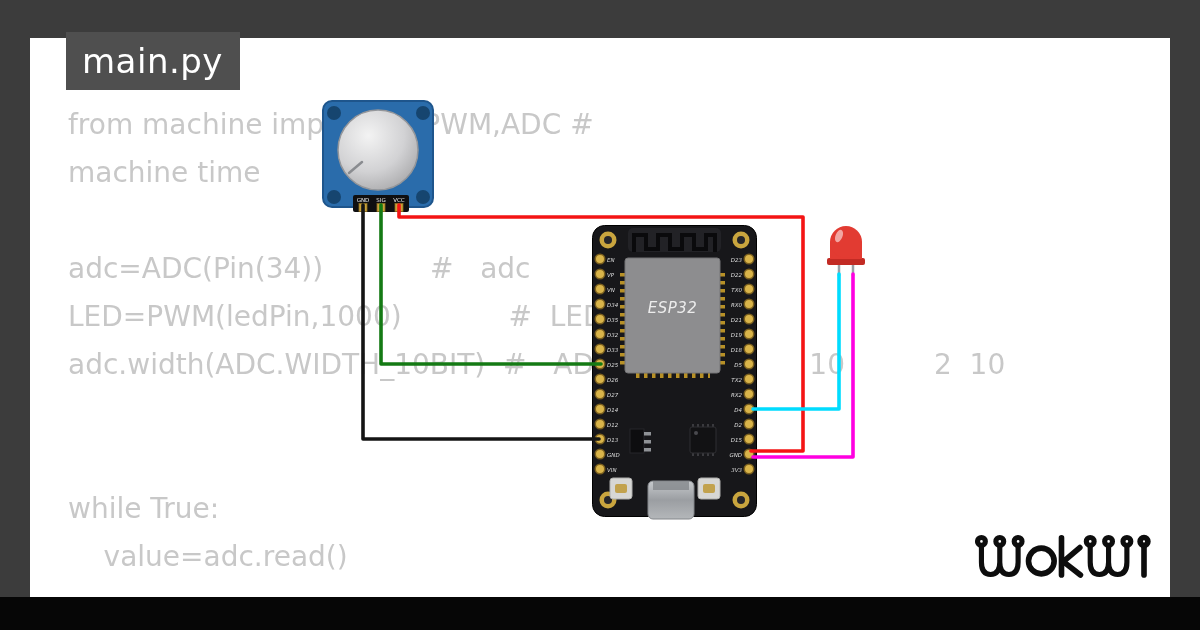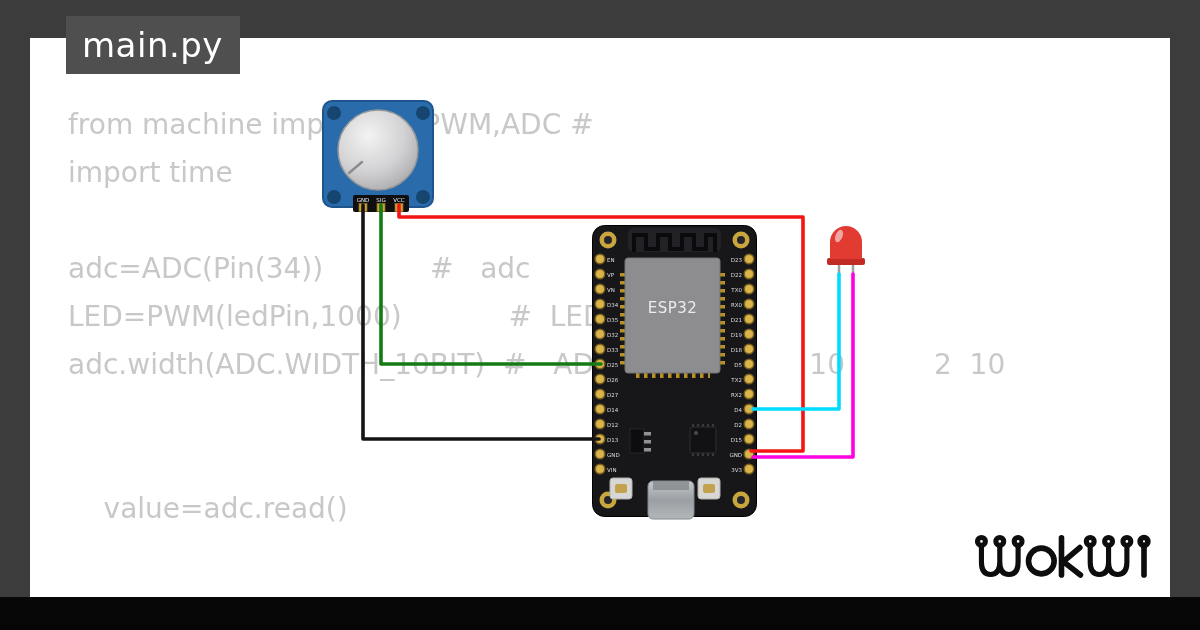--- a/index.html
+++ b/index.html
@@ -8,30 +8,30 @@
     position:relative; width:1200px; height:630px;
     background:#3c3c3c; overflow:hidden;
     font-family:"DejaVu Sans", sans-serif;
   }
   .bottom-bar { position:absolute; left:0; top:597px; width:1200px; height:33px; background:#060606; }
   .canvas {
     position:absolute; left:30px; top:38px; width:1140px; height:559px;
     background:#ffffff; overflow:hidden;
   }
   .tab {
-    position:absolute; left:66px; top:16px; width:174px; height:58px;
+    position:absolute; left:66px; top:32px; width:174px; height:58px;
     background:#4f4f4f; color:#ffffff; z-index:50;
     display:flex; align-items:center; padding-left:16px;
     font-size:34px; letter-spacing:0.5px;
   }
   .code { position:absolute; left:38px; top:63px; z-index:1; color:#c8c8c8; font-size:28px; }
   .code-line { height:48px; line-height:48px; white-space:pre; }
   .component { position:absolute; z-index:10; }
   .pot { left:292px; top:62px; }
-  .esp32 { left:562px; top:187px; width:165px; height:292px; }
+  .esp32 { left:562px; top:187px; width:165px; height:292px;font-style:italic; }
   .esp32 svg { position:absolute; left:0; top:0; }
   .led { left:794px; top:184px; }
   .pin-labels {
     position:absolute; z-index:2; width:26px;
     font-size:5.5px; line-height:15px; color:#dedede;
     white-space:pre-line; letter-spacing:0;
   }
   .pin-labels.left { left:15px; top:28px; text-align:left; }
   .pin-labels.right { right:15px; top:28px; text-align:right; }
   .wires { position:absolute; left:0; top:0; z-index:30; pointer-events:none; }
@@ -41,27 +41,28 @@
 </style>
 </head>
 <body>
 
 <div class="stage">
 
   <div class="canvas">
 
     <div class="code">
       <div class="code-line">from machine import Pin,PWM,ADC #</div>
-      <div class="code-line">import time</div>
+      <div class="code-line">machine time</div>
       <div class="code-line"></div>
       <div class="code-line">adc=ADC(Pin(34))            #   adc</div>
       <div class="code-line">LED=PWM(ledPin,1000)            #  LED</div>
       <div class="code-line">adc.width(ADC.WIDTH_10BIT)  #   ADC                      10          2  10</div>
       <div class="code-line"></div>
       <div class="code-line"></div>
+      <div class="code-line">while True:</div>
       <div class="code-line">    value=adc.read()</div>
     </div>
 
     <svg class="component pot" width="112" height="114" viewBox="0 0 112 114">
       <defs>
         <radialGradient id="knobG" cx="38%" cy="32%" r="75%">
           <stop offset="0" stop-color="#f3f3f3"></stop>
           <stop offset="0.6" stop-color="#d2d2d4"></stop>
           <stop offset="1" stop-color="#aaaaac"></stop>
         </radialGradient>

